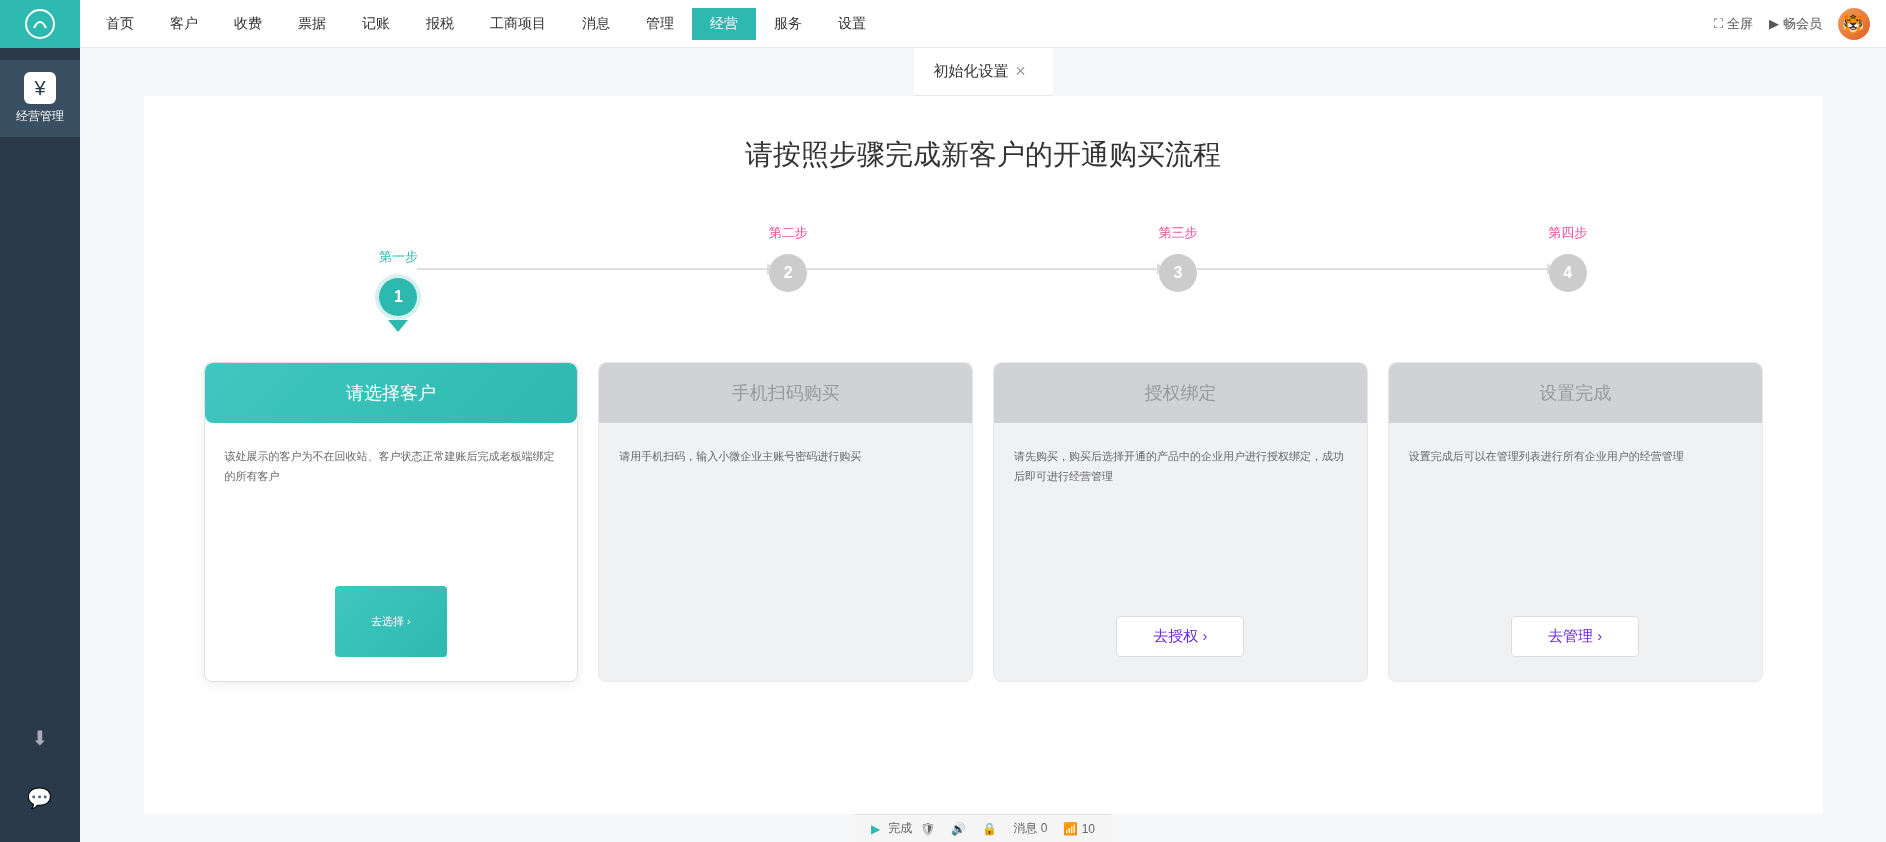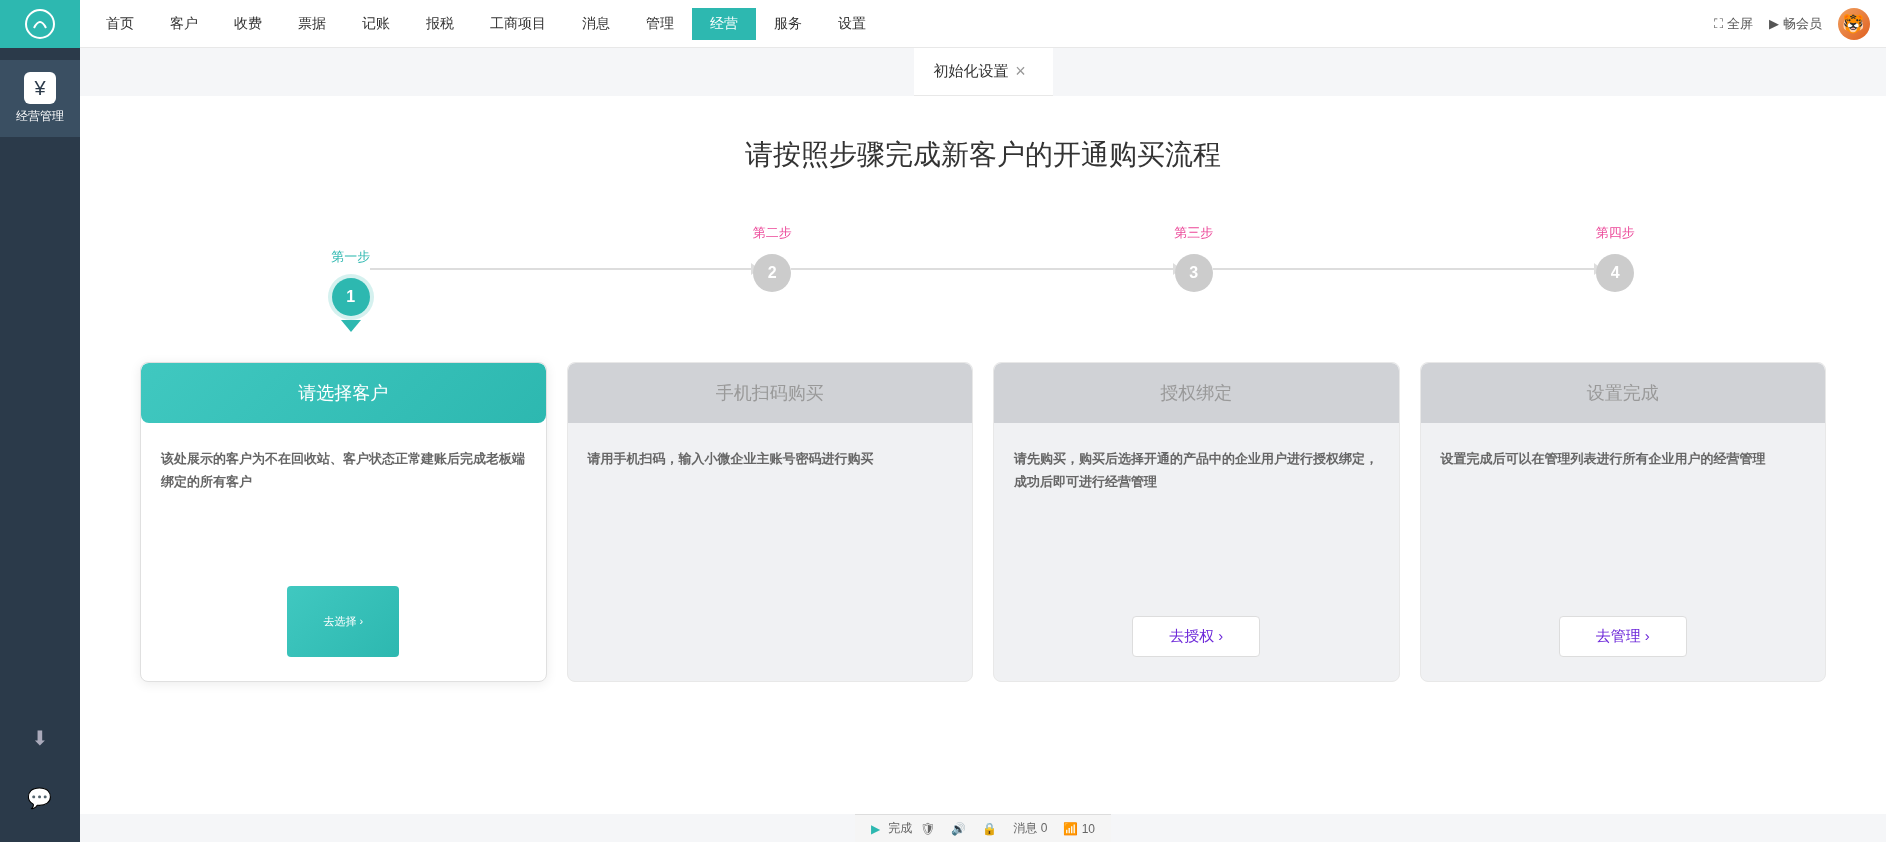--- a/index.html
+++ b/index.html
@@ -270,24 +270,23 @@
       color: #fff;
       border-radius: 8px;
     }
     .card-header.inactive-header {
       background: #d0d2d6;
       color: #999;
     }
     .card-body {
       padding: 24px 20px;
       flex: 1;
-      font-size: 13px;
+      font-size: 11px;
       color: #666;
       line-height: 1.8;
-      font-weight: bold;
     }
     .card-footer {
       padding: 16px 20px 24px;
       display: flex;
       justify-content: center;
     }
     .btn-primary {
       background: linear-gradient(135deg, #40c8c0, #2db8b0);
       color: #fff;
       border: none;

